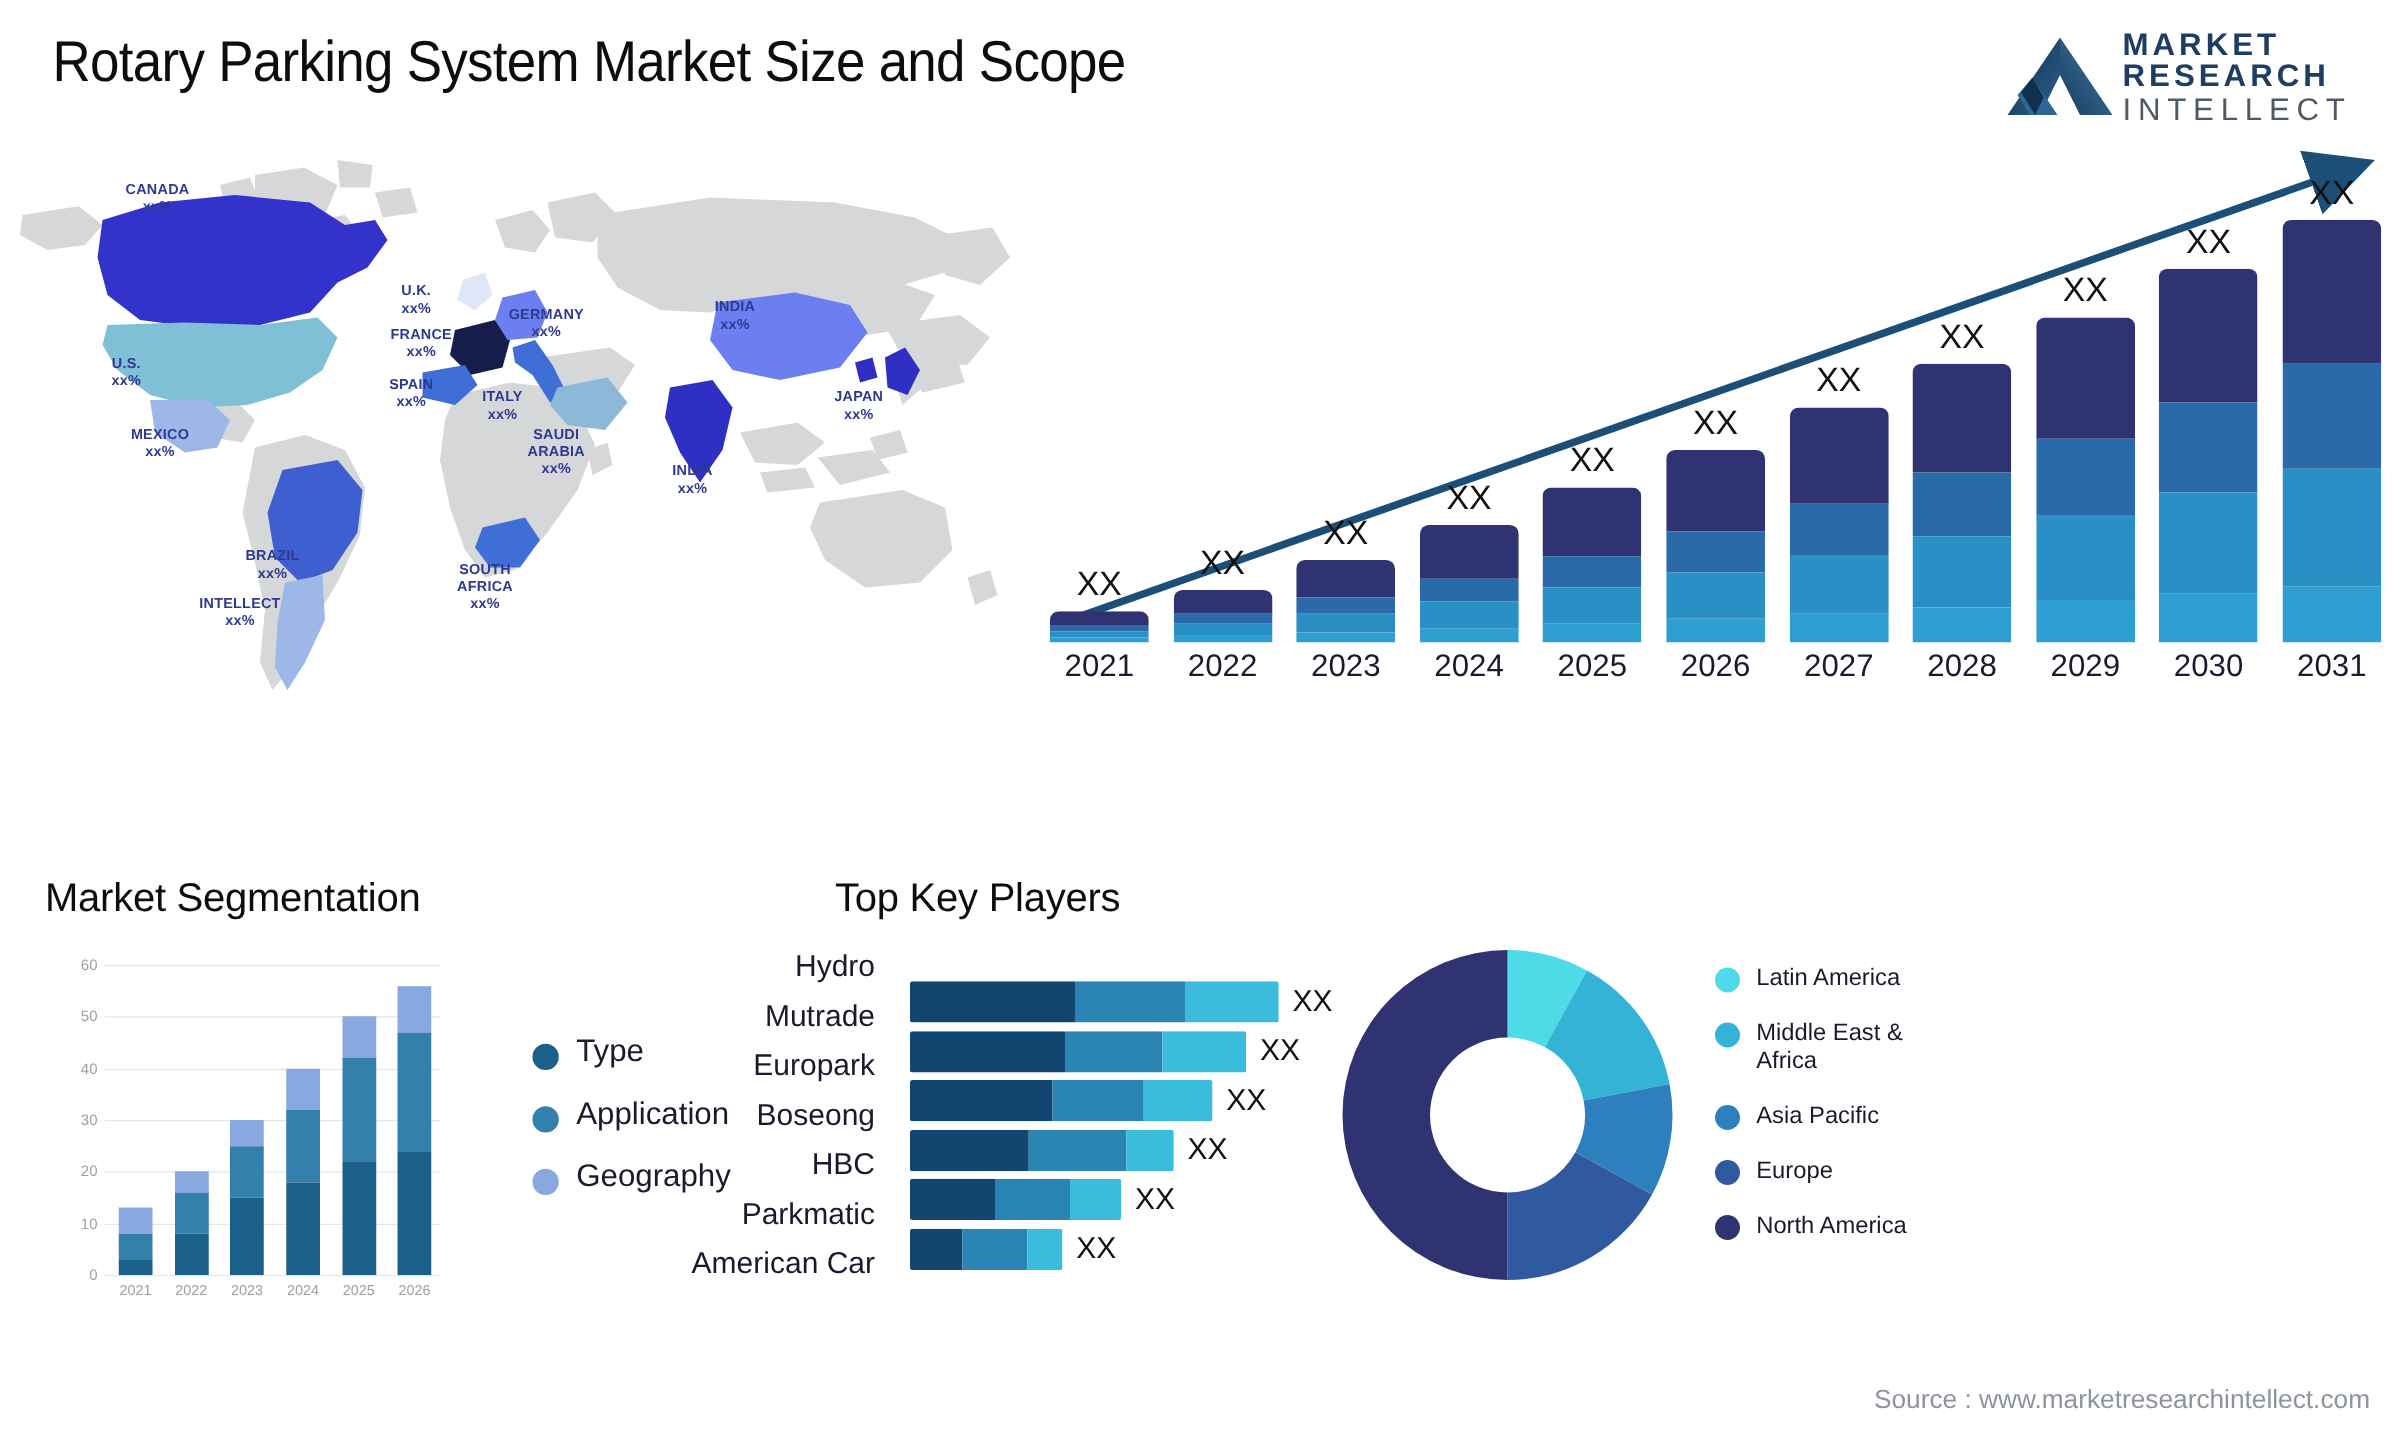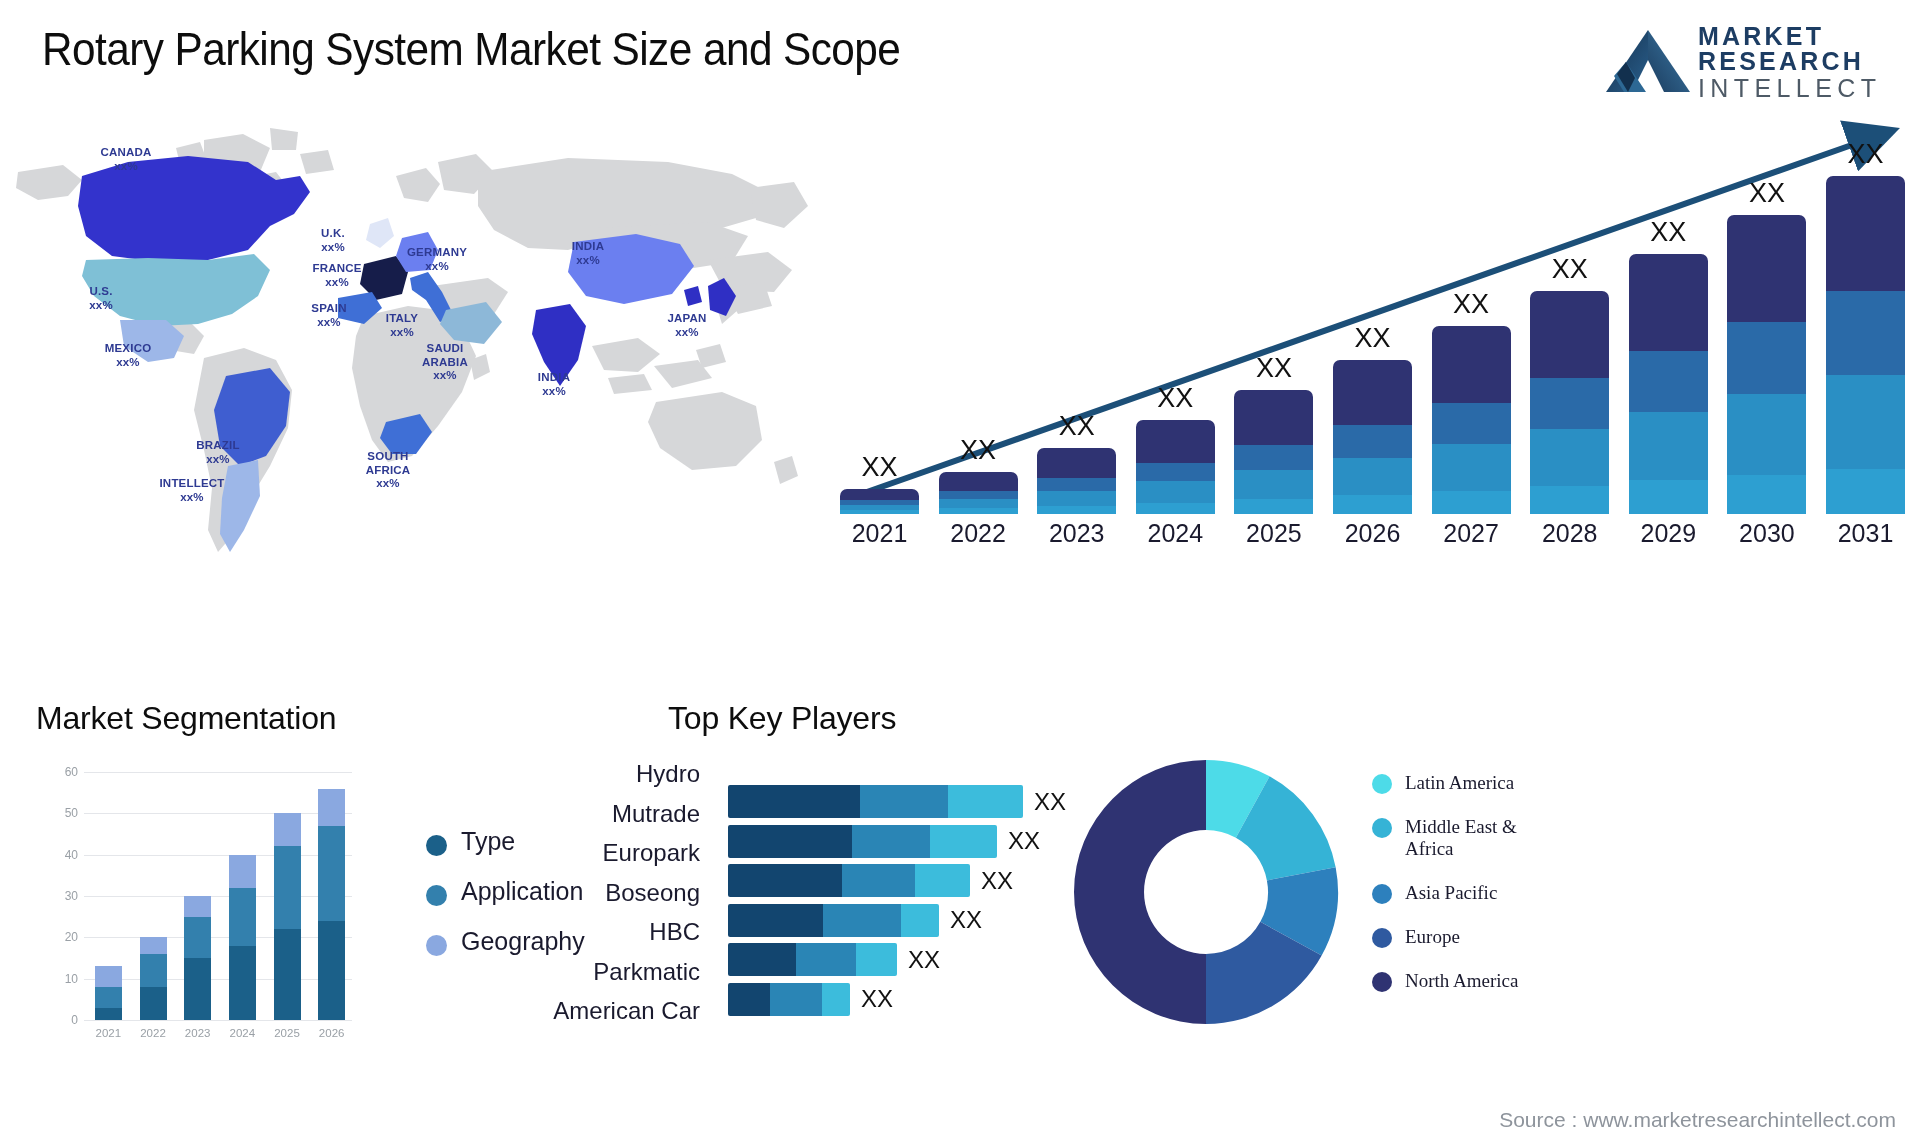--- a/index.html
+++ b/index.html
@@ -92,21 +92,21 @@
   .pseg { height:100%; }
   .player-xx { margin-left:11px; font-size:24px; color:#111; white-space:nowrap; }
 
   
   #region-panel { position:absolute; left:1050px; top:700px; width:860px; height:420px; }
   #donut { position:absolute; left:22px; top:58px; }
   #region-legend { position:absolute; left:322px; top:72px; }
   .reg-leg-row { display:flex; align-items:flex-start; margin-bottom:22px; }
   .reg-dot { width:20px; height:20px; border-radius:50%; flex:0 0 20px; margin-top:2px; }
   .reg-leg-label {
-    margin-left:13px; font-size:19px; color:#1a1a2e; line-height:22px; white-space:pre-line;font-family:Liberation Serif, serif;
+    margin-left:13px; font-size:19px; color:#1a1a2e; line-height:22px; white-space:pre-line;
   }
 
   
   #source-line {
     position:absolute; right:24px; bottom:14px;
     font-size:21px; color:#8e949c; white-space:nowrap;
   }
 </style>
 </head>
 <body>

